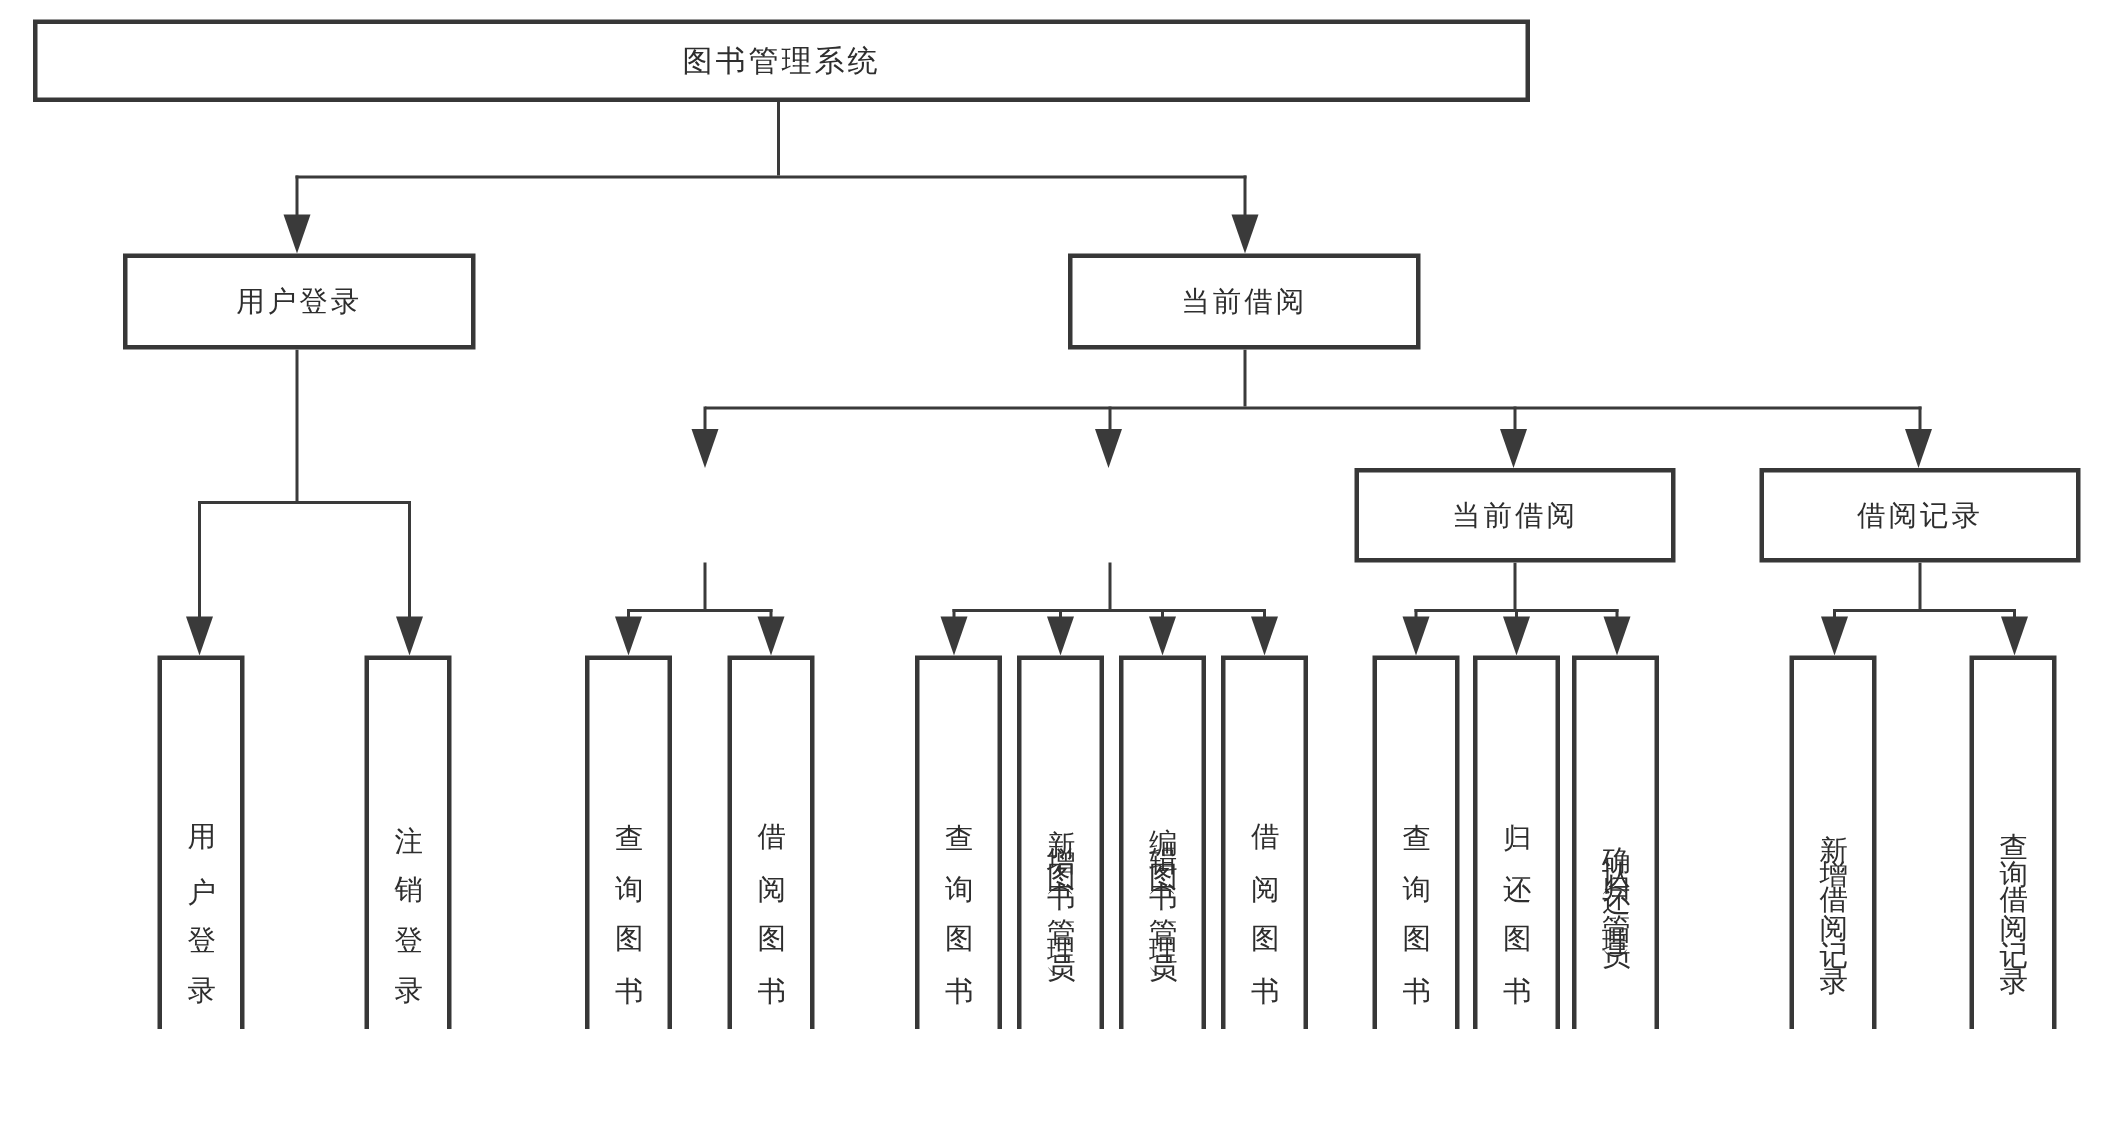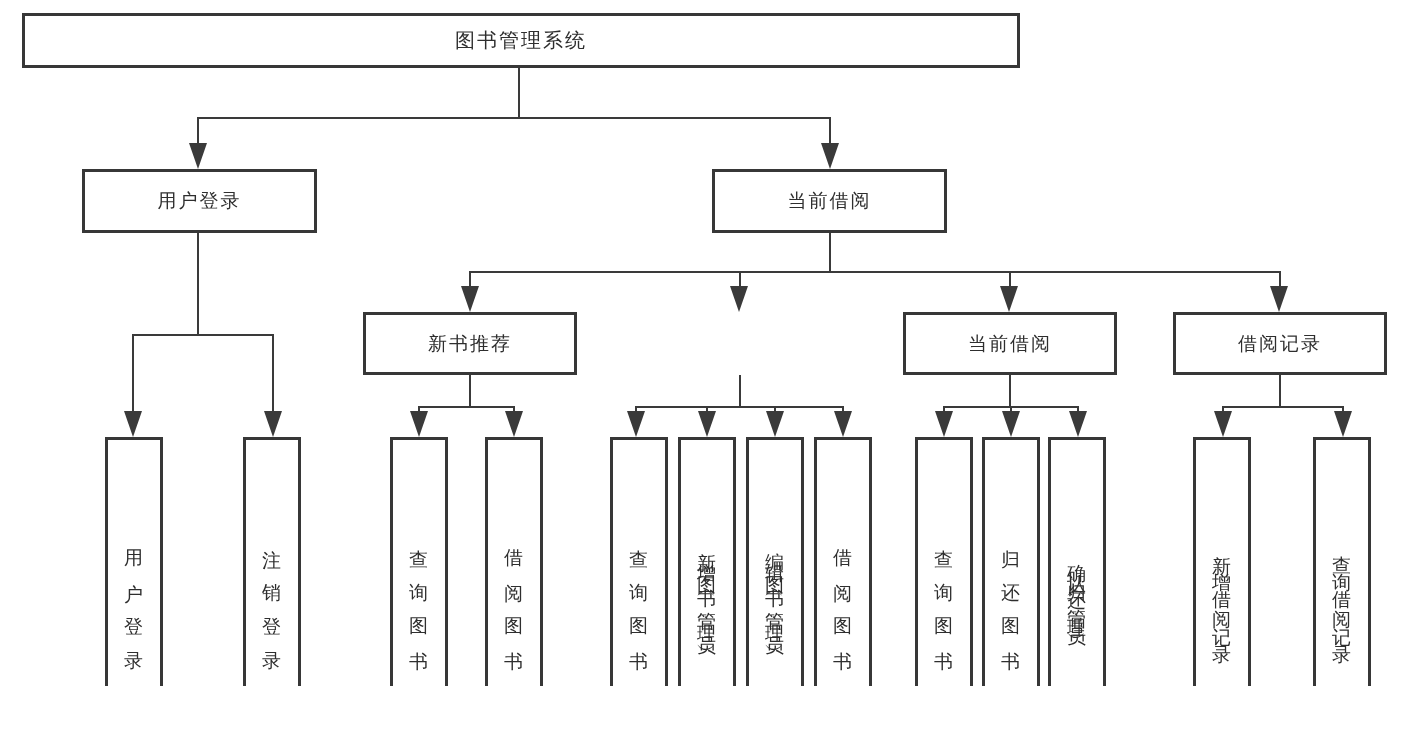--- a/index.html
+++ b/index.html
@@ -142,23 +142,20 @@
     <span class="lbl">图书管理系统</span>
   </div>
 
   <div class="box h" style="left:82px;top:169px;width:235px;height:64px">
     <span class="lbl">用户登录</span>
   </div>
   <div class="box h" style="left:712px;top:169px;width:235px;height:64px">
     <span class="lbl">当前借阅</span>
   </div>
 
-  <div class="box h" style="left:363px;top:312px;width:214px;height:63px">
-    <span class="lbl">新书推荐</span>
-  </div>
   <div class="box h" style="left:1173px;top:312px;width:214px;height:63px">
     <span class="lbl">借阅记录</span>
   </div>
   <div class="box h" style="left:903px;top:312px;width:214px;height:63px">
     <span class="lbl">当前借阅</span>
   </div>
 
   <div class="box v sp4" style="left:105px;top:437px;width:58px;height:296px">
     <span class="lbl">用户登录</span>
   </div>

